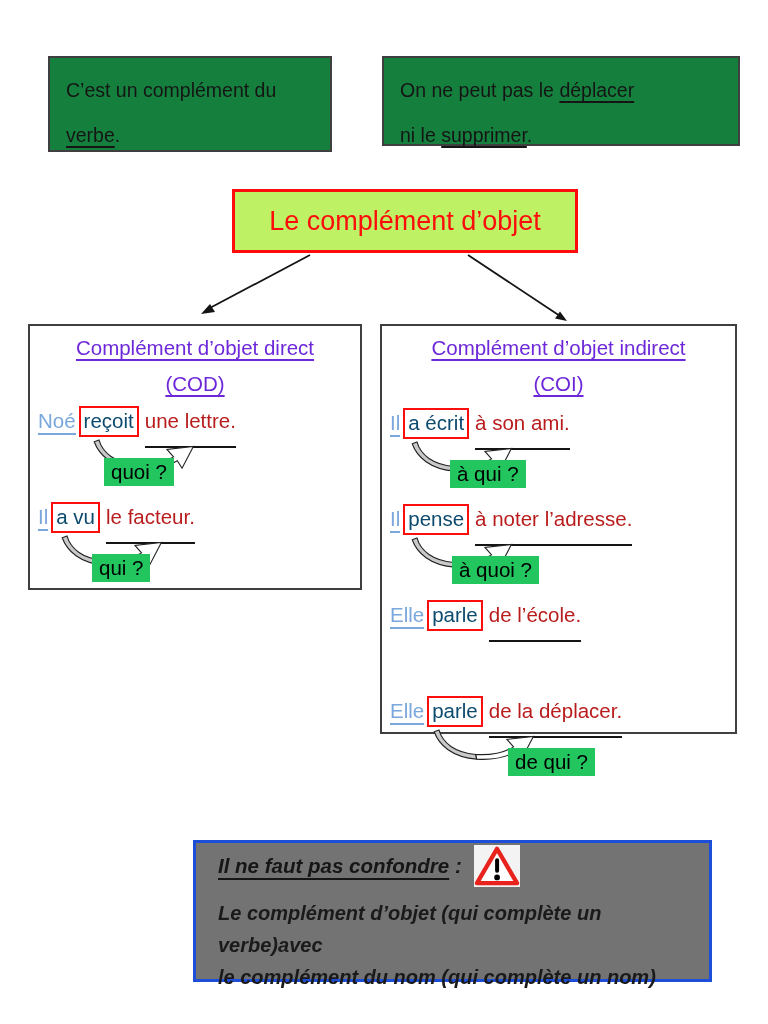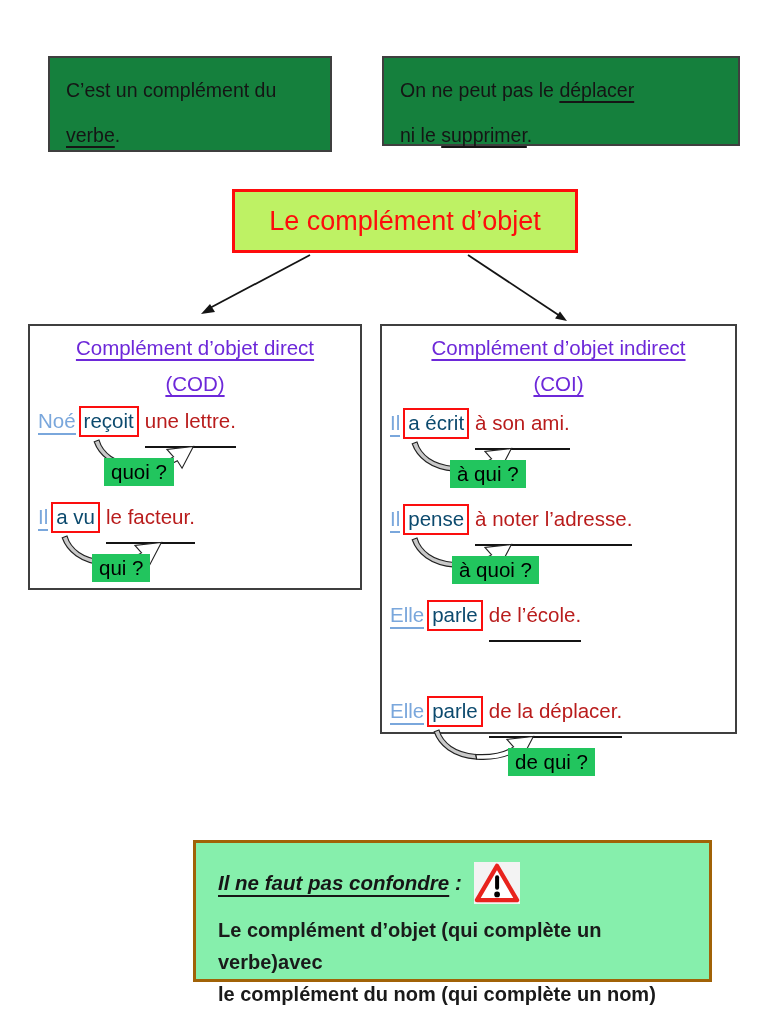--- a/index.html
+++ b/index.html
@@ -53,29 +53,29 @@
   .arrow-wrap { position: relative; height: 62px; }
   .curve { position: absolute; top: 1px; width: 118px; height: 34px; }
   .chip {
     position: absolute; top: 21px; background: #22c55e; color: #000;
     font-size: 20.5px; padding: 2px 7px; white-space: nowrap;
   }
 
   
   .warning-box {
     left: 193px; top: 840px; width: 519px; height: 142px;
-    border: 3px solid #a16207; background: #86efac; padding: 19px 22px;
+    border: 3px solid #1d4ed8; background: #737373; padding: 2px 22px;
   }
   .warn-heading {
     display: flex; align-items: center; gap: 12px;
     font-style: italic; font-size: 20.5px; font-weight: 600; color: #161616;
   }
   .warn-heading .u { text-decoration: underline; text-underline-offset: 5px; text-decoration-thickness: 2px; }
   .warn-body {
-    font-size: 20px; font-weight: 600; color: #1a1a1a;
+    font-style: italic; font-size: 20px; font-weight: 600; color: #1a1a1a;
     line-height: 1.6; margin-top: 10px;
   }
   .tri-bg { background: #f3f3f3; display: inline-block; line-height: 0; }
 </style>
 </head>
 <body>
 
 <div class="note note-left">
   <span>C’est un complément du </span><span class="u">verbe</span><span>.</span>
 </div>

